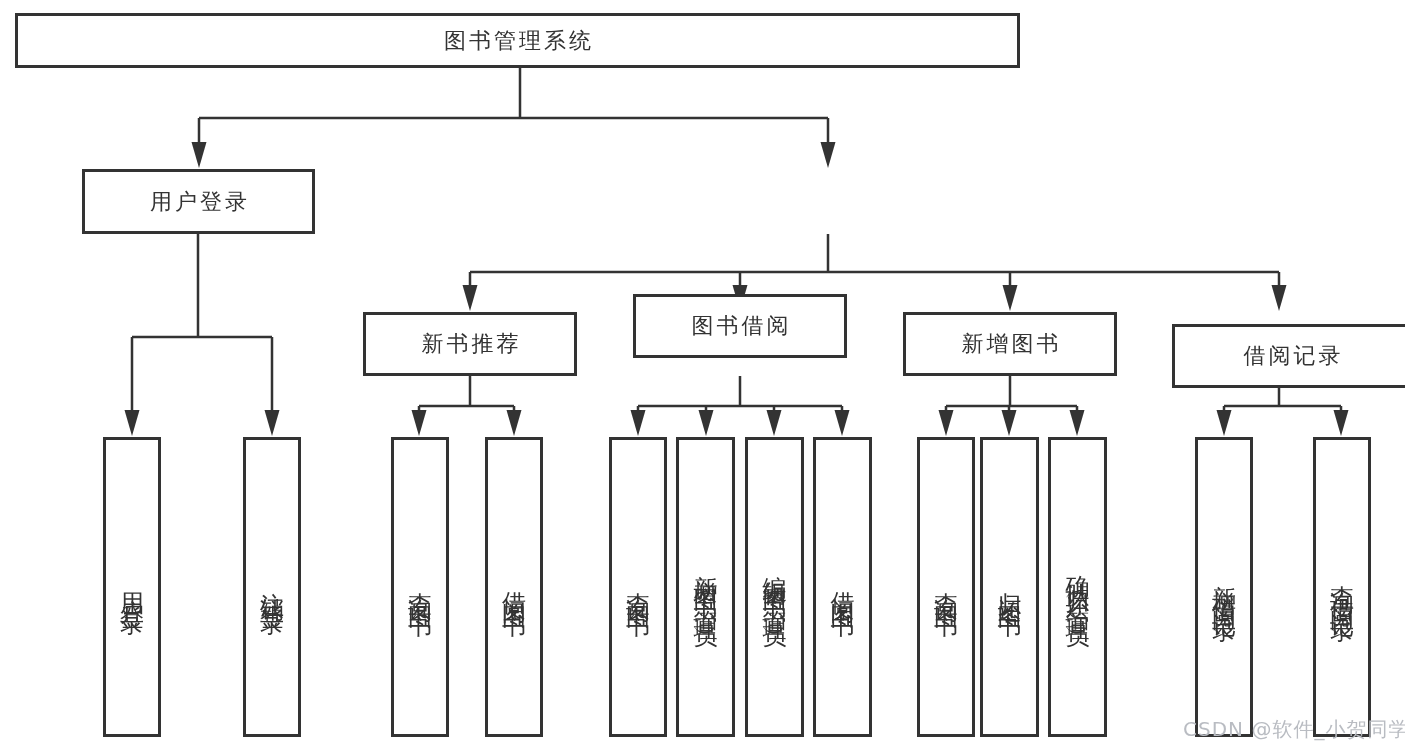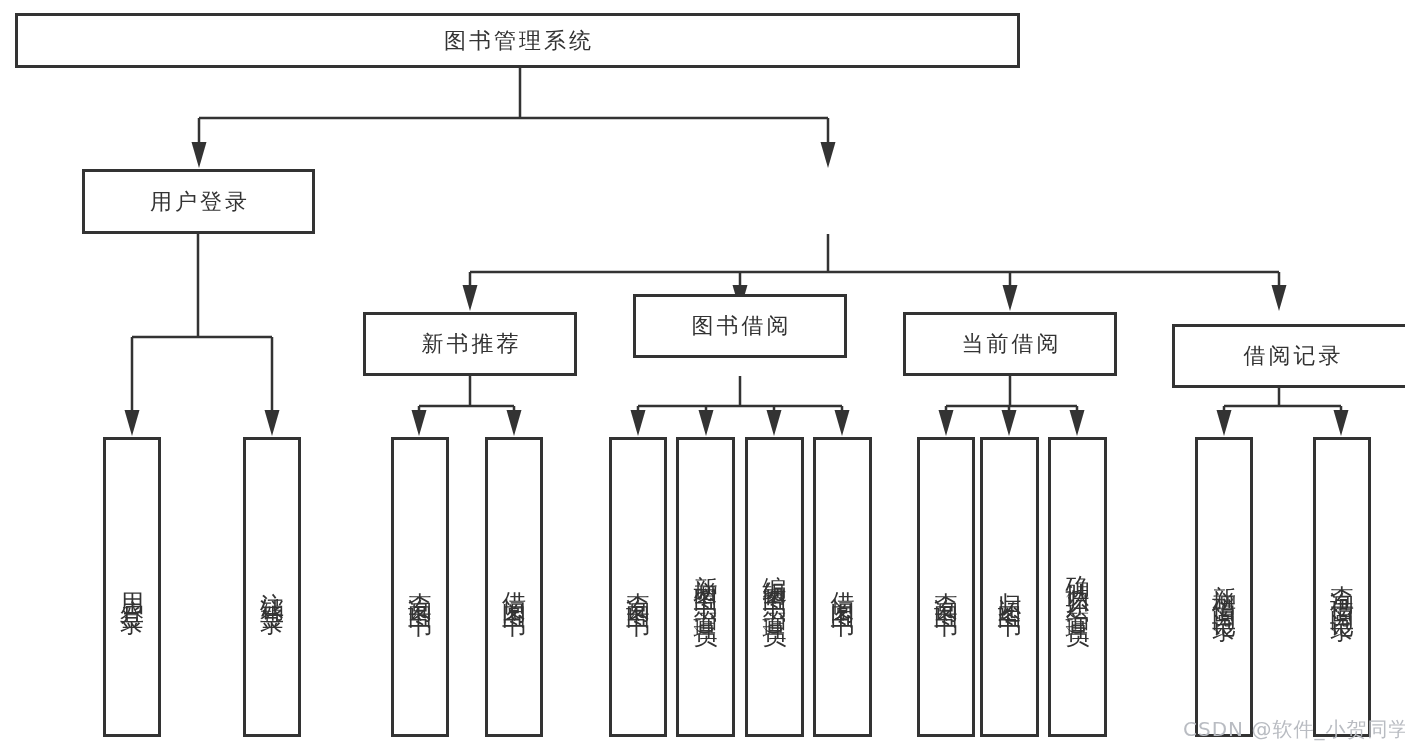--- a/index.html
+++ b/index.html
@@ -76,21 +76,21 @@
     <span class="lbl">用户登录</span>
   </div>
 
   <div class="box" style="left:363px;top:312px;width:214px;height:64px">
     <span class="lbl">新书推荐</span>
   </div>
   <div class="box" style="left:633px;top:294px;width:214px;height:64px">
     <span class="lbl">图书借阅</span>
   </div>
   <div class="box" style="left:903px;top:312px;width:214px;height:64px">
-    <span class="lbl">当前借阅</span>
+    <span class="lbl">新增图书</span>
   </div>
   <div class="box" style="left:1172px;top:324px;width:240px;height:64px">
     <span class="lbl">借阅记录</span>
   </div>
 
   <div class="box vbox" style="left:103px;top:437px;width:58px;height:300px">
     <span class="lbl">用户登录</span>
   </div>
   <div class="box vbox" style="left:243px;top:437px;width:58px;height:300px">
     <span class="lbl">注销登录</span>

